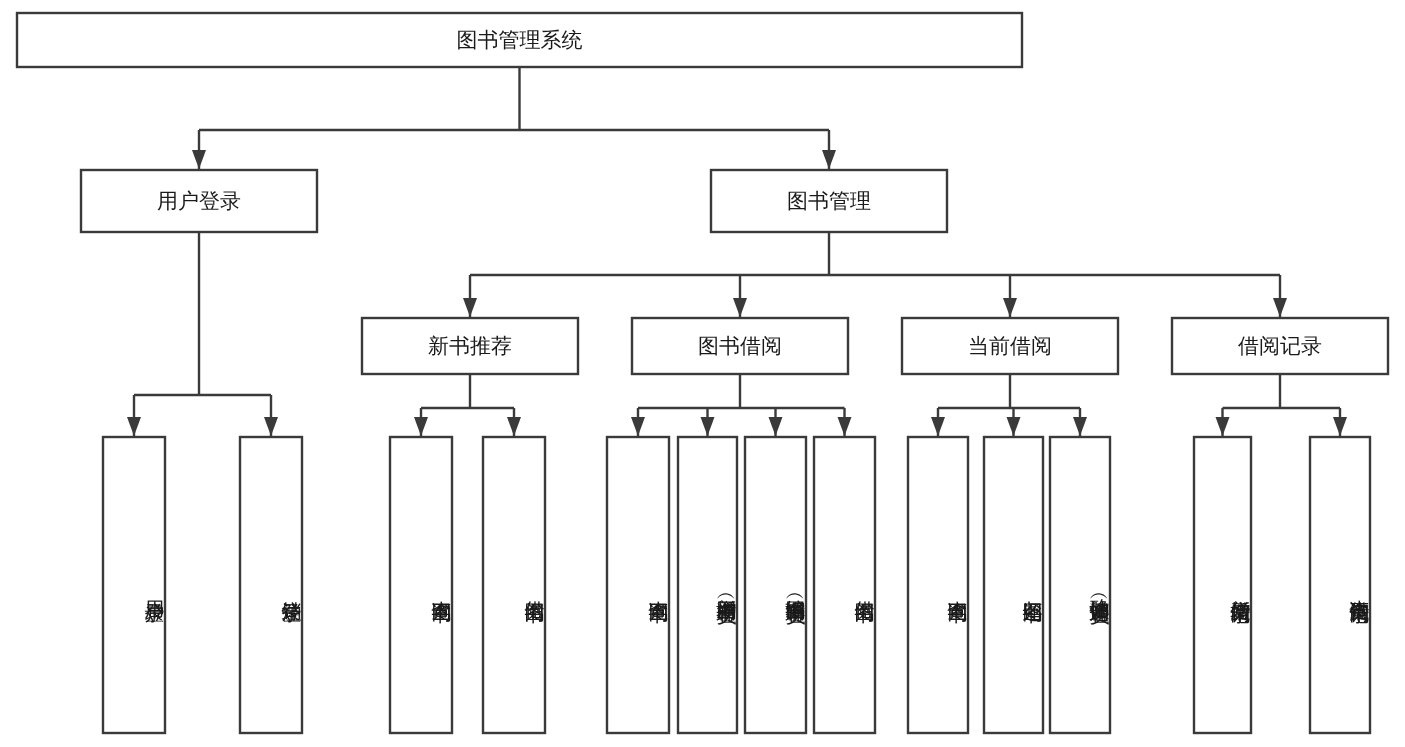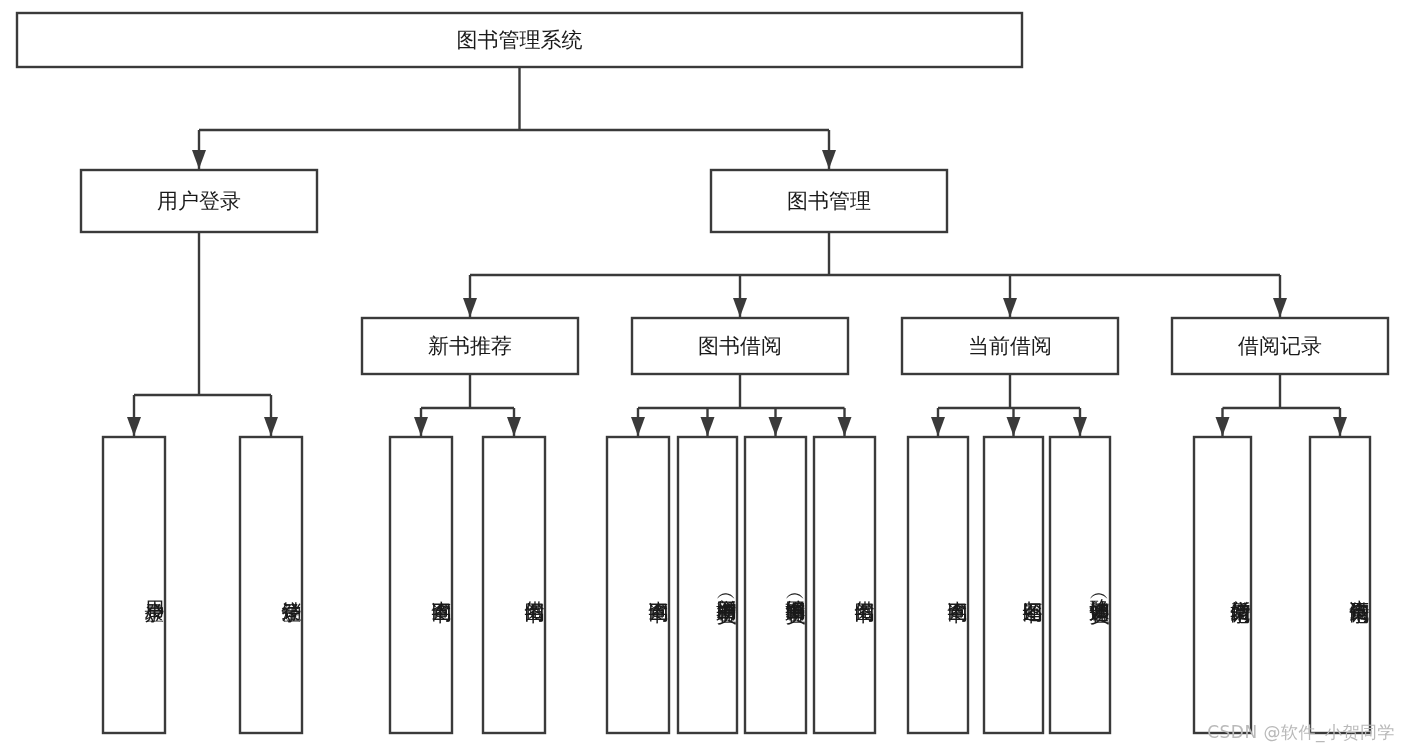--- a/index.html
+++ b/index.html
@@ -176,15 +176,14 @@
       <div class="leaf-label" style="left: 678px; top: 447px; width: 59px; height: 280px;">新增图书（管理员）</div>
       <div class="leaf-label" style="left: 745px; top: 447px; width: 61px; height: 280px;">编辑图书（管理员）</div>
       <div class="leaf-label" style="left: 814px; top: 447px; width: 61px; height: 280px;">借阅图书</div>
       <div class="leaf-label" style="left: 908px; top: 447px; width: 60px; height: 280px;">查询图书</div>
       <div class="leaf-label" style="left: 984px; top: 447px; width: 59px; height: 280px;">归还图书</div>
       <div class="leaf-label" style="left: 1050px; top: 447px; width: 60px; height: 280px;">确认归还（管理员）</div>
       <div class="leaf-label" style="left: 1194px; top: 447px; width: 57px; height: 280px;">新增借阅记录</div>
       <div class="leaf-label" style="left: 1310px; top: 447px; width: 60px; height: 280px;">查询借阅记录</div>
     </div>
 
-  <div class="watermark">CSDN @软件_小贺同学</div>
 
 </div>
 
 </body></html>

